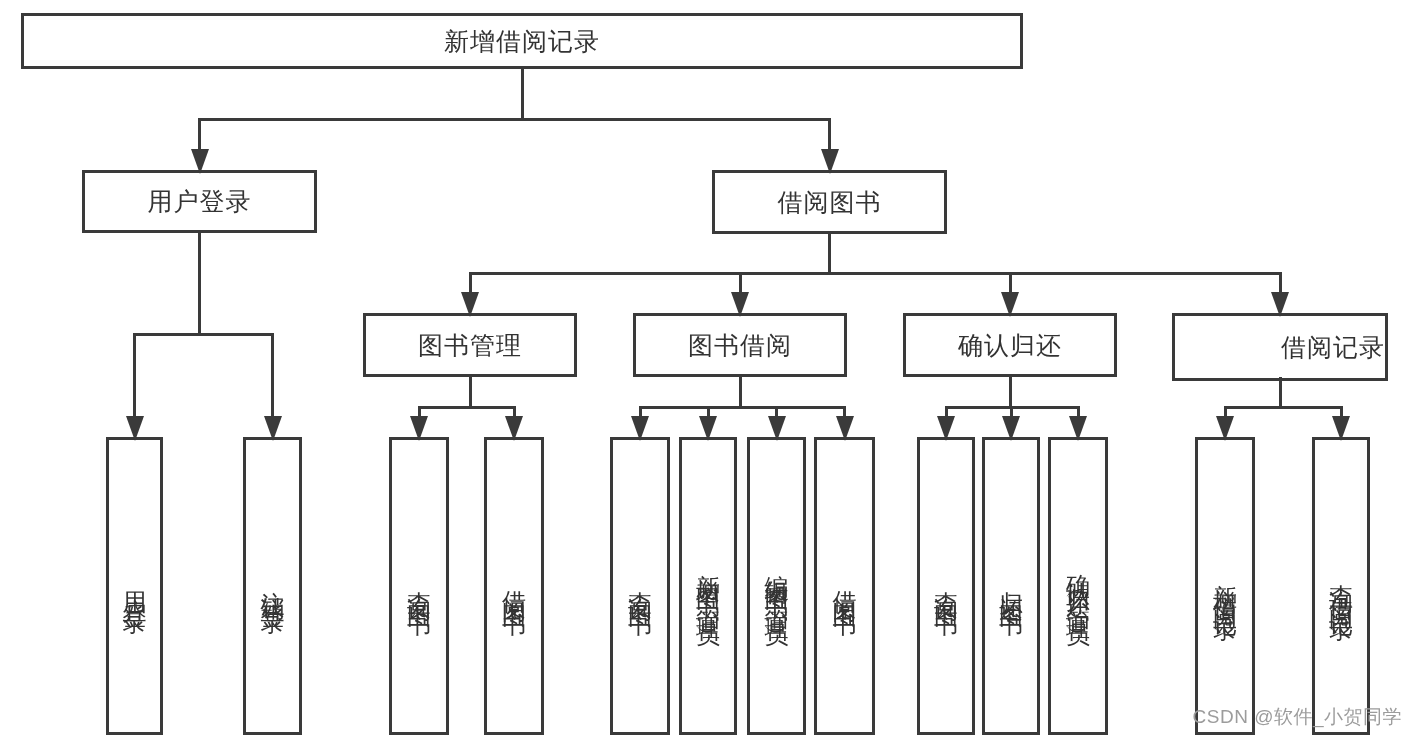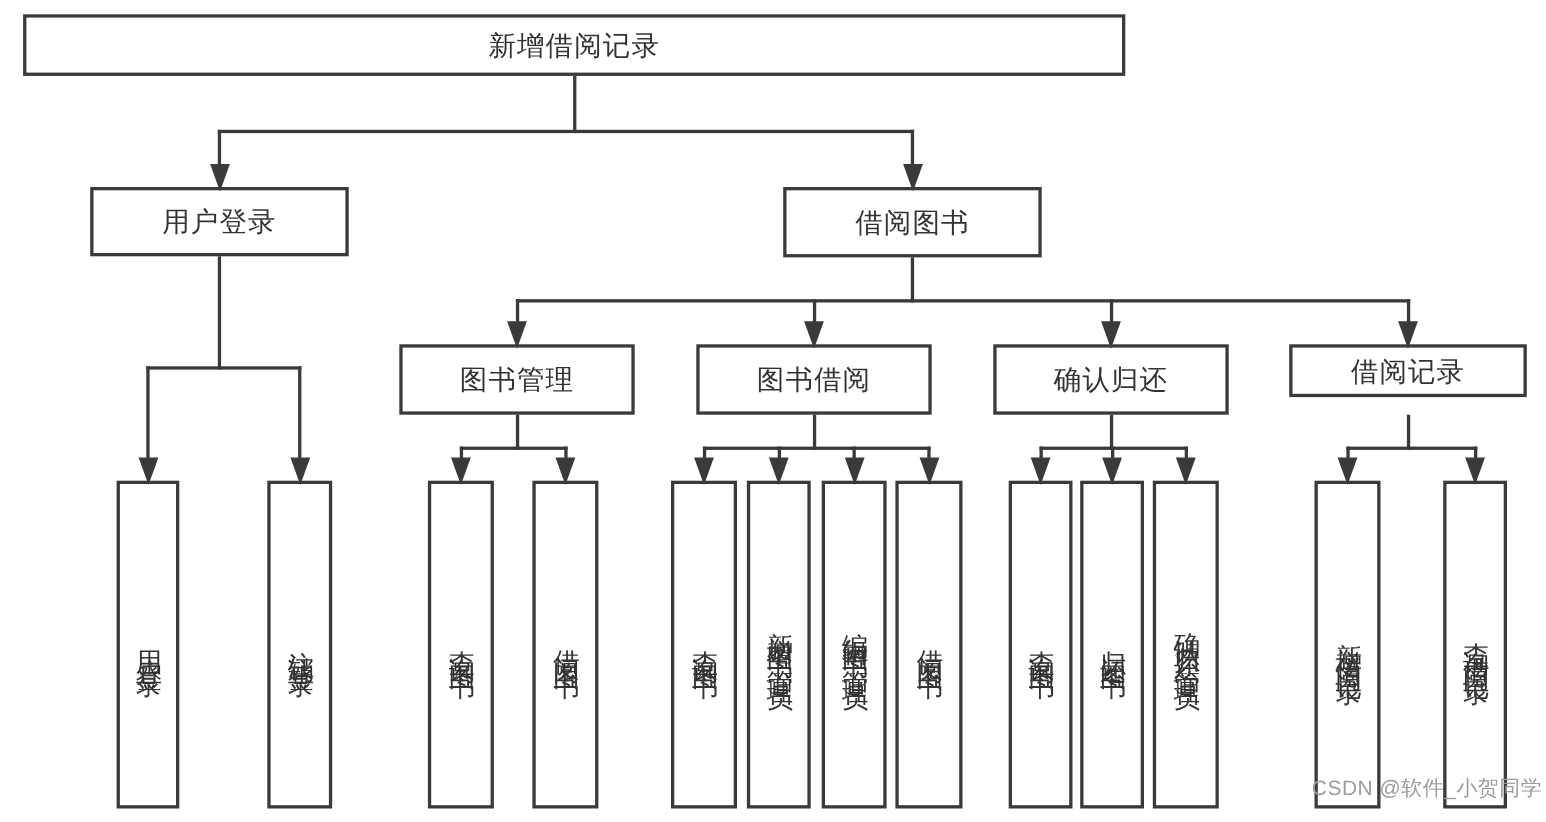--- a/index.html
+++ b/index.html
@@ -72,21 +72,21 @@
     </div>
     <div class="node h" style="left: 363px; top: 313px; width: 214px; height: 64px;">
       <span class="node-label">图书管理</span>
     </div>
     <div class="node h" style="left: 633px; top: 313px; width: 214px; height: 64px;">
       <span class="node-label">图书借阅</span>
     </div>
     <div class="node h" style="left: 903px; top: 313px; width: 214px; height: 64px;">
       <span class="node-label">确认归还</span>
     </div>
-    <div class="node h" style="left: 1172px; top: 313px; width: 216px; height: 48px;">
+    <div class="node h" style="left: 1172px; top: 313px; width: 216px; height: 68px; justify-content: flex-end;">
       <span class="node-label">借阅记录</span>
     </div>
     <div class="node v" style="left: 106px; top: 437px; width: 57px; height: 298px;">
       <span class="node-label">用户登录</span>
     </div>
     <div class="node v" style="left: 243px; top: 437px; width: 59px; height: 298px;">
       <span class="node-label">注销登录</span>
     </div>
     <div class="node v" style="left: 389px; top: 437px; width: 60px; height: 298px;">
       <span class="node-label">查询图书</span>

